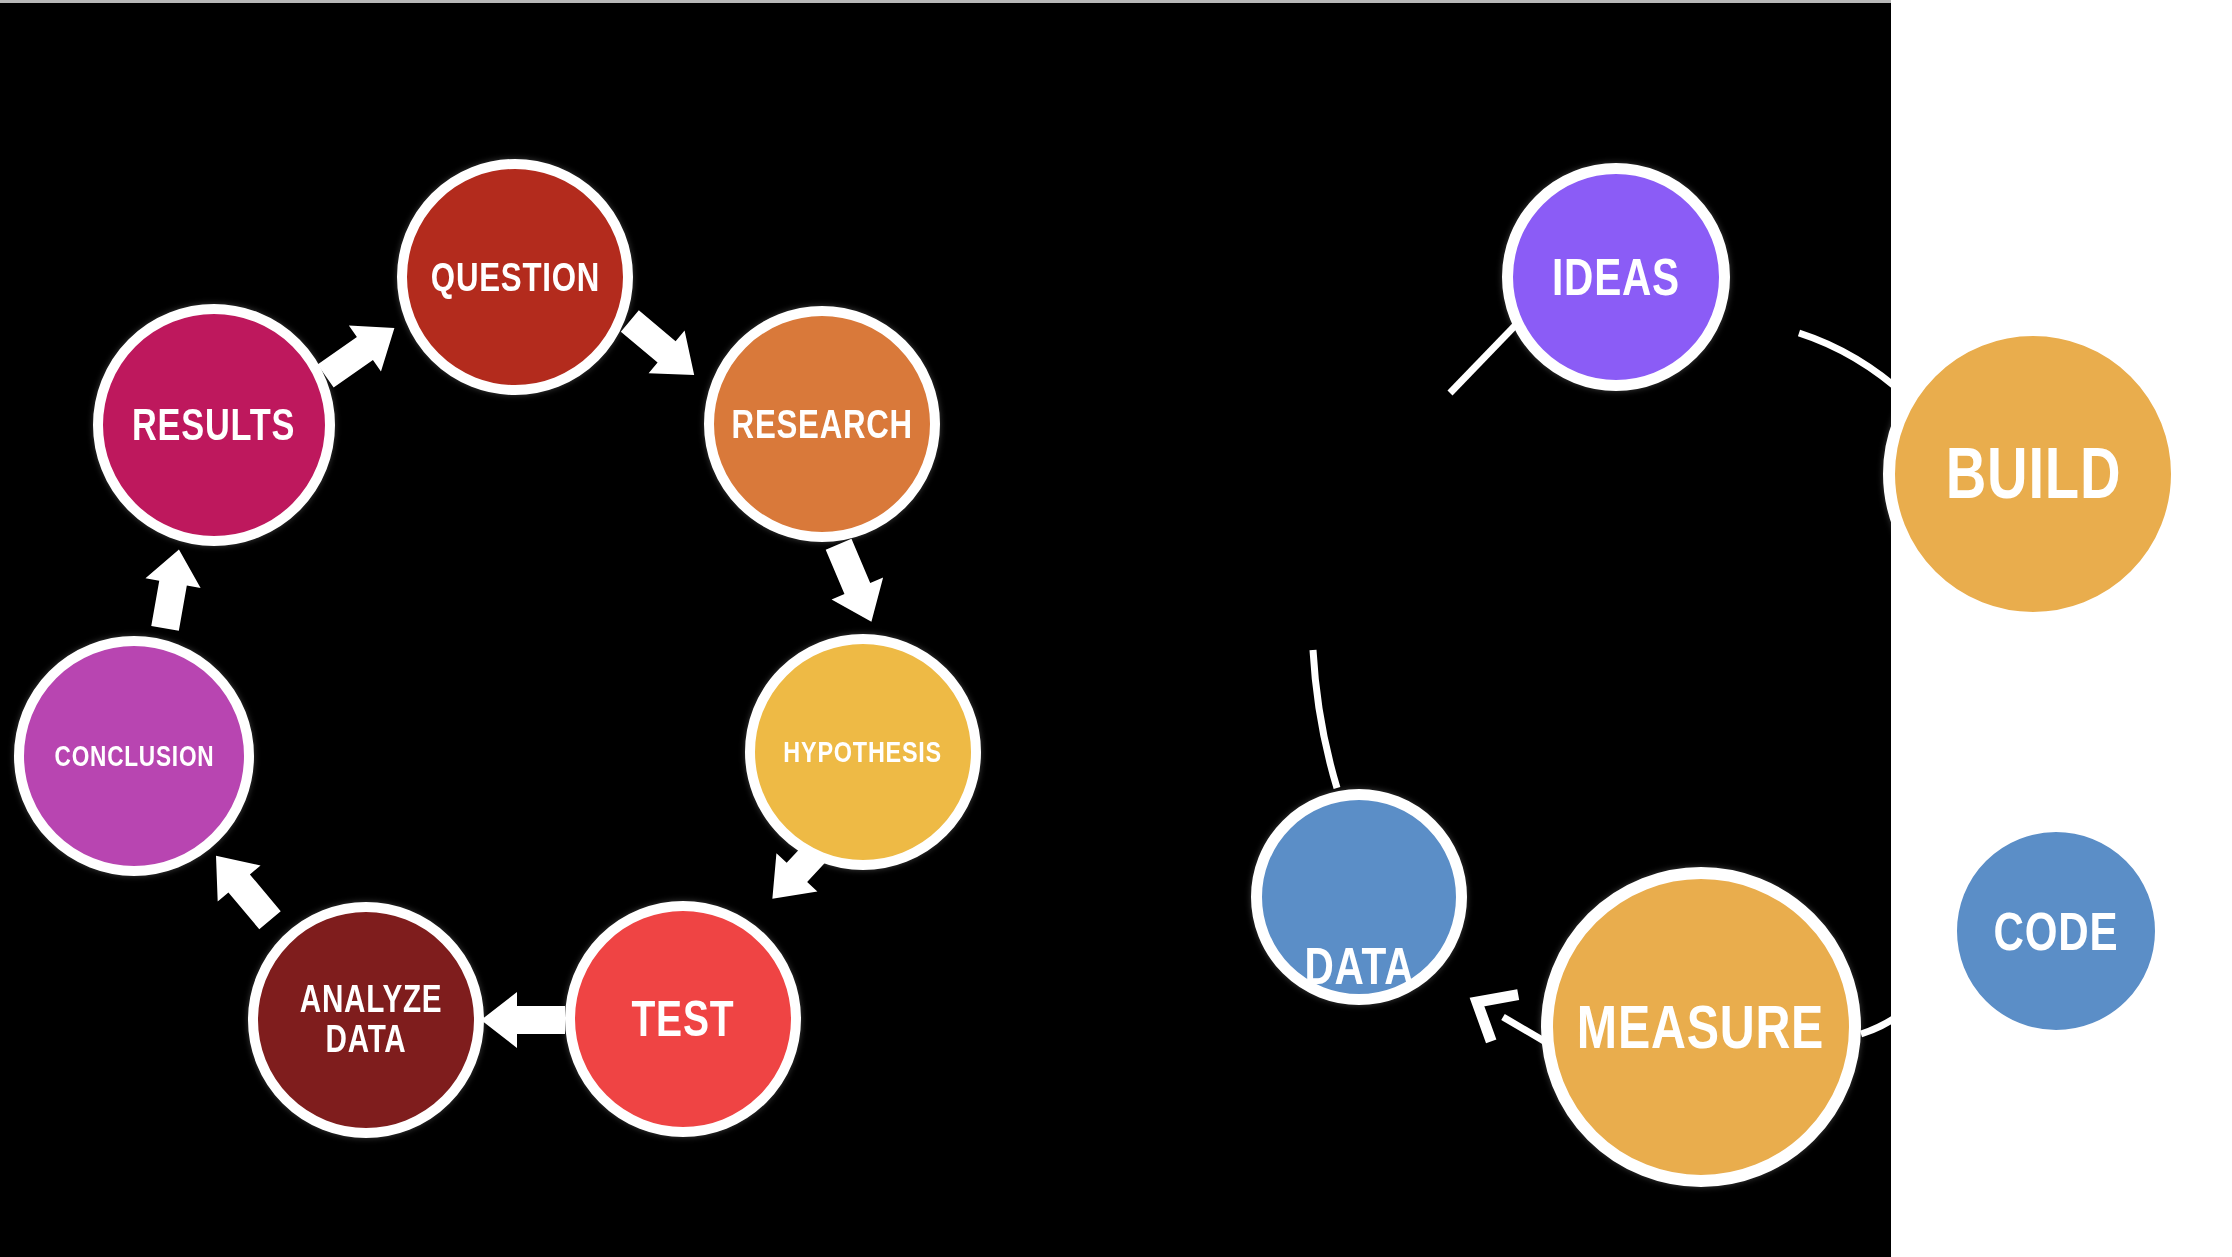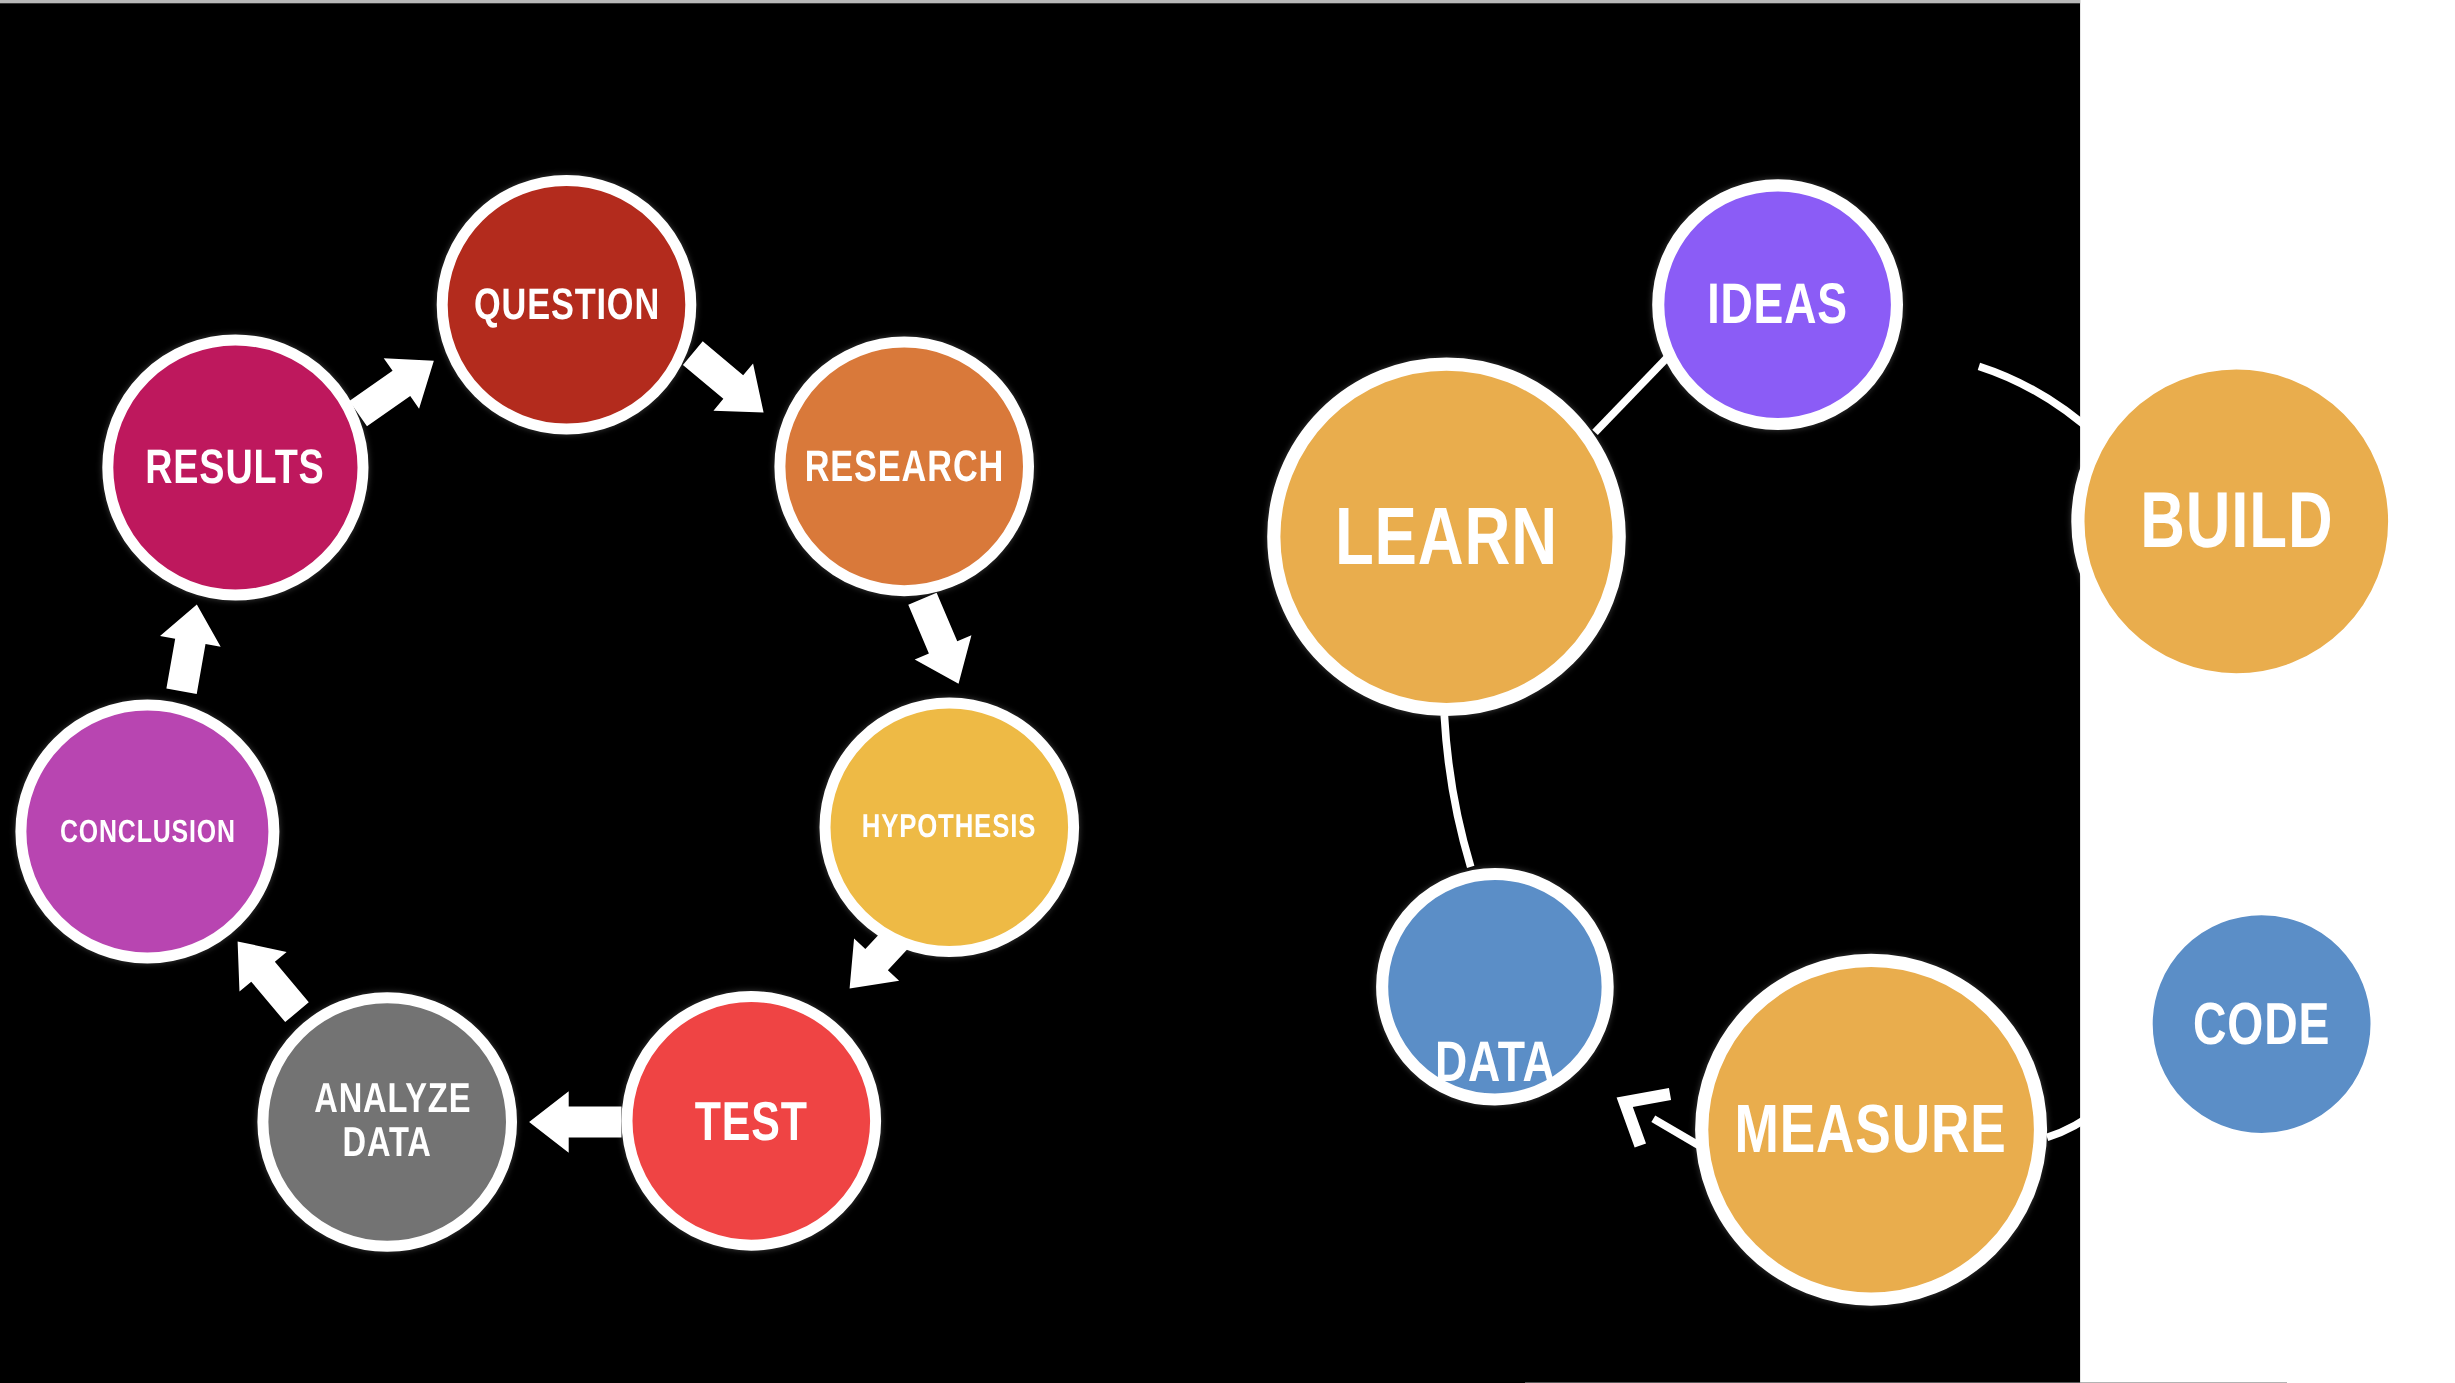--- a/index.html
+++ b/index.html
@@ -87,21 +87,21 @@
   </div>
   <div class="node" style="left: 704px; top: 306px; width: 236px; height: 236px; background-color: rgb(217, 121, 58);">
     <span class="lbl" style="font-size:40px;">RESEARCH</span>
   </div>
   <div class="node" style="left: 745px; top: 634px; width: 236px; height: 236px; background-color: rgb(238, 186, 69);">
     <span class="lbl" style="font-size:30px;">HYPOTHESIS</span>
   </div>
   <div class="node" style="left: 565px; top: 901px; width: 236px; height: 236px; background-color: #ef4444;">
     <span class="lbl" style="font-size:50px;">TEST</span>
   </div>
-  <div class="node" style="left: 234px; top: 902px; width: 236px; height: 236px; background-color: #737373;">
+  <div class="node" style="left: 248px; top: 902px; width: 236px; height: 236px; background-color: #7f1d1d;">
     <span class="lbl wrap" style="font-size:38px;">ANALYZE DATA</span>
   </div>
   <div class="node" style="left: 14px; top: 636px; width: 240px; height: 240px; background-color: rgb(184, 69, 177);">
     <span class="lbl" style="font-size:29px;">CONCLUSION</span>
   </div>
   <div class="node" style="left: 93px; top: 304px; width: 242px; height: 242px; background-color: #be185d;">
     <span class="lbl" style="font-size:44px;">RESULTS</span>
   </div>
 
   <div class="node right-node" style="left: 1502px; top: 163px; width: 228px; height: 228px; background-color: #8b5cf6;">
@@ -112,17 +112,14 @@
   </div>
   <div class="node right-node big" style="left: 1883px; top: 324px; width: 300px; height: 300px; background-color: rgb(233, 173, 77);">
     <span class="lbl" style="font-size:72px;">BUILD</span>
   </div>
   <div class="node right-node big" style="left: 1541px; top: 867px; width: 320px; height: 320px; background-color: rgb(233, 173, 77);">
     <span class="lbl" style="font-size:62px;">MEASURE</span>
   </div>
   <div class="node right-node" style="left: 1251px; top: 789px; width: 216px; height: 216px; background-color: rgb(91, 142, 199); align-items: flex-end;">
     <span class="lbl" style="font-size:52px;">DATA</span>
   </div>
-  <div class="node right-node big" style="left: 1152px; top: 325px; width: 326px; height: 326px; background-color: rgb(233, 173, 77);">
-    <span class="lbl" style="font-size:74px;">LEARN</span>
-  </div>
 
 </div>
 
 </body></html>

